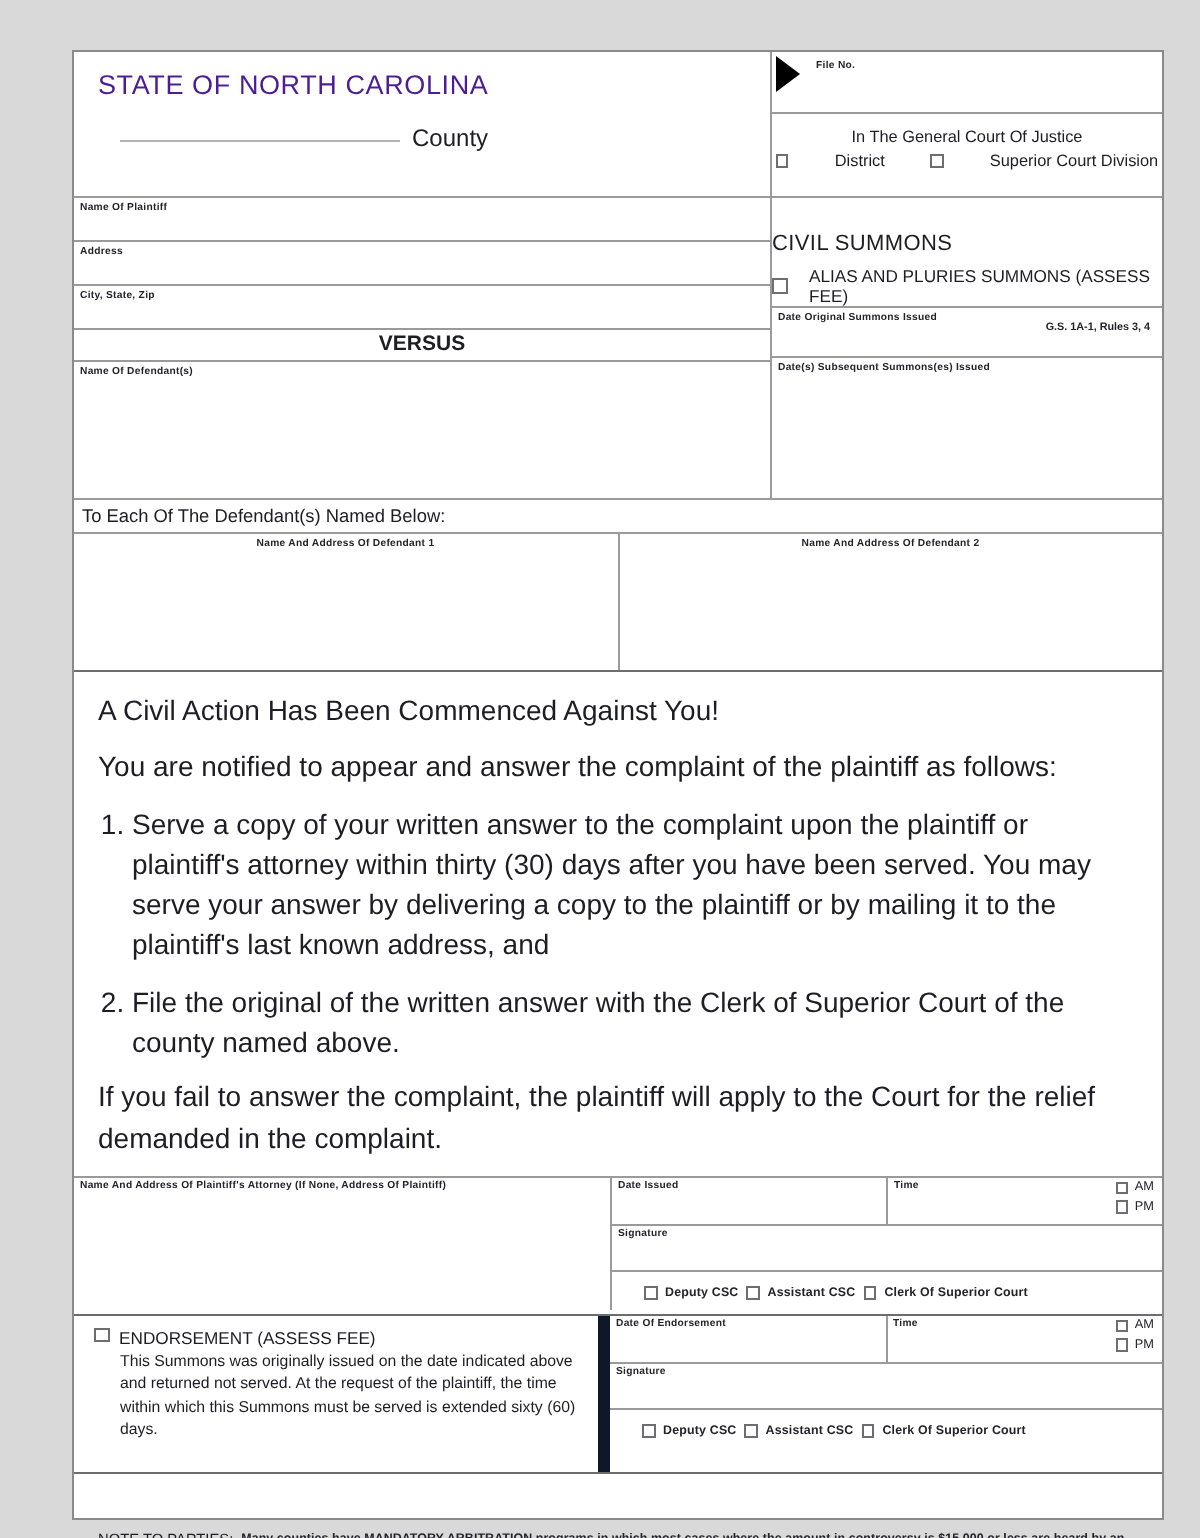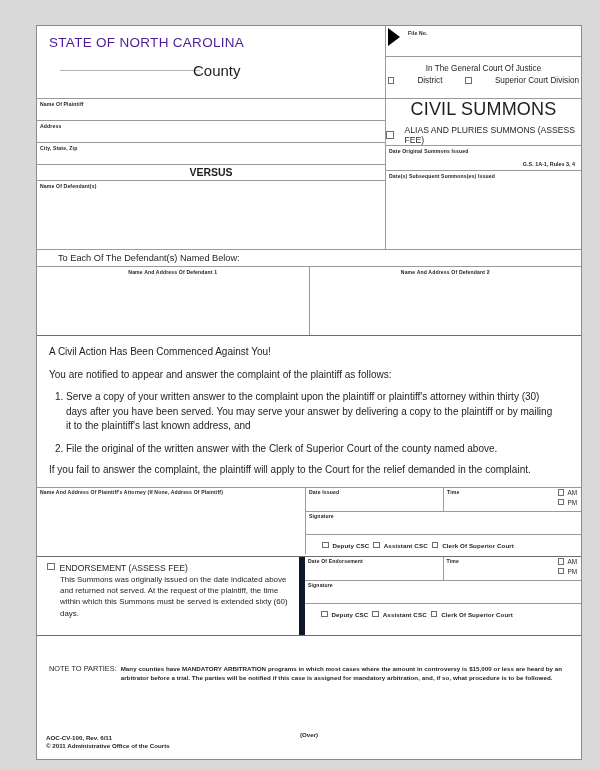--- a/index.html
+++ b/index.html
@@ -38,22 +38,22 @@
   .hdr-right { flex: 1; position: relative; }
   .state-title {
     position: absolute; left: 12px; top: 9px;
     font-size: 13.5px; letter-spacing: 0.3px; color: #4c1d95;
   }
   .county-line {
     position: absolute; left: 23px; top: 44px;
     width: 140px; border-bottom: 1.6px solid #b4b4b4;
   }
   .county-word {
-    position: absolute; left: 156px; top: 36px;
-    font-size: 15px; color: #1d1d24;
+    position: absolute; left: 169px; top: 36px;
+    font-size: 12px; color: #1d1d24;
   }
   .fileno-box {
     position: absolute; left: 0; top: 0; right: 0; height: 30px;
     border-bottom: 1px solid #9a9a9a;
   }
   .tri {
     position: absolute; left: 2px; top: 2px;
     width: 0; height: 0;
     border-left: 12px solid #000;
     border-top: 9px solid transparent;
@@ -79,47 +79,47 @@
   .parties { display: flex; border-top: 1px solid #9a9a9a; }
   .p-left { width: 348px; border-right: 1px solid #9a9a9a; }
   .p-right { flex: 1; position: relative; }
   .fieldline { height: 21px; }
   .versus {
     text-align: center; font-size: 10.5px; padding: 1px 0 2px;
     border-top: 1px solid #9a9a9a; color: #1d1d24; font-weight: bold;
   }
   .def-area { height: 68px; border-top: 1px solid #9a9a9a; }
   .civil-summons {
-    text-align: center; font-size: 18px; letter-spacing: 0.2px;
-    color: #1d1d24;
+    text-align: left; font-size: 11px; letter-spacing: 0.2px;
+    margin-top: 17px; color: #1d1d24;
   }
   .alias {
     display: flex; justify-content: center; align-items: center;
     gap: 11px; font-size: 8.6px; margin-top: 5px; color: #1d1d24;
   }
   .gs {
     position: absolute; right: 6px; top: 62px;
     font-size: 5.4px; font-weight: bold; color: #23232a;
   }
   .dateorig { height: 24px; border-top: 1px solid #9a9a9a; }
   .datesub { height: 34px; border-top: 1px solid #9a9a9a; }
   
   .toeach {
     border-top: 1px solid #9a9a9a; font-size: 9.2px;
-    padding: 3px 0 3px 21px; color: #1d1d24;
+    padding: 3px 0 3px 4px; color: #1d1d24;
   }
   .defgrid { display: flex; border-top: 1px solid #9a9a9a; height: 68px; }
   .defcol { flex: 1; }
   .defcol.first { border-right: 1px solid #9a9a9a; }
   .lbl.center { text-align: center; padding-left: 0; }
   
   .body {
     border-top: 1.4px solid #6d6d6d;
     padding: 9px 24px 9px 12px;
-    font-size: 10px; line-height: 1.45; color: #1d1d24;
+    font-size: 14px; line-height: 1.45; color: #1d1d24;
   }
   .body p { margin: 0 0 8px 0; }
   .body ol { margin: 0 0 7px 0; padding-left: 17px; }
   .body li { margin-bottom: 8px; }
   .body li:last-child { margin-bottom: 0; }
   
   .issue { display: flex; border-top: 1px solid #9a9a9a; }
   .issue-left { width: 268px; border-right: 1px solid #9a9a9a; height: 66px; }
   .issue-right { flex: 1; }
   .dt-row { display: flex; height: 23px; }

